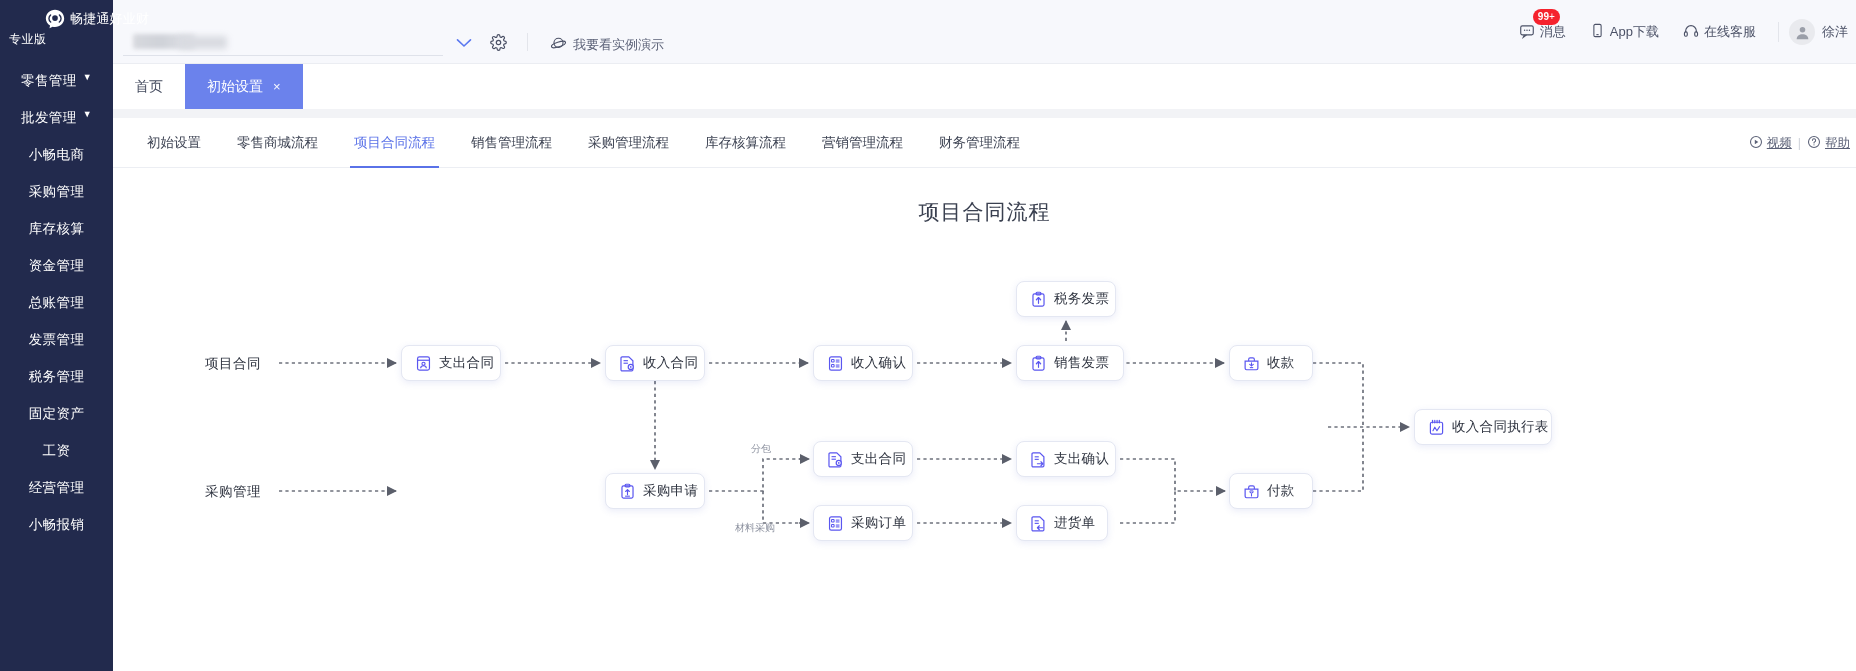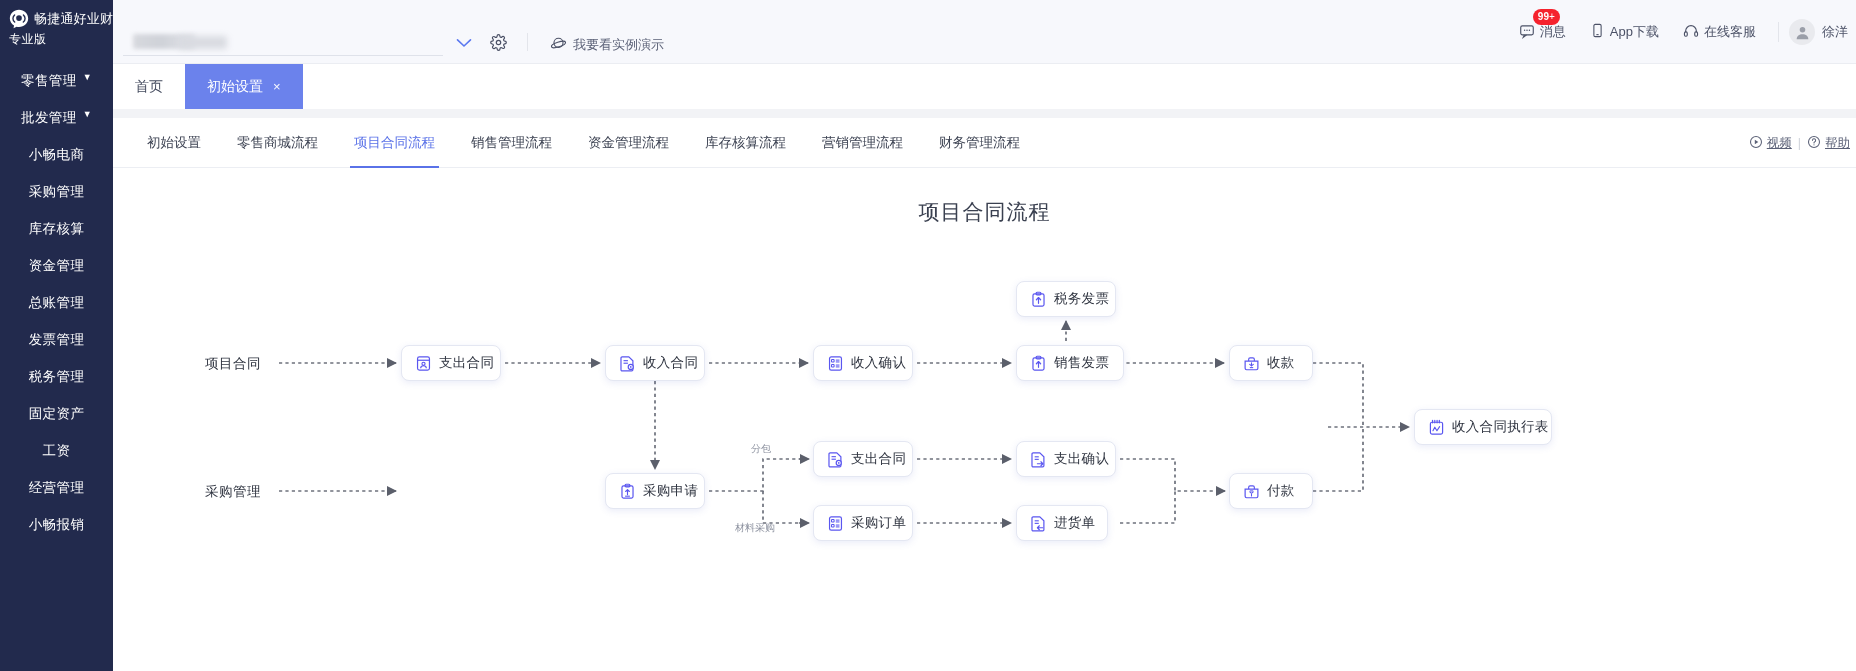--- a/index.html
+++ b/index.html
@@ -16,21 +16,21 @@
     position: absolute; left: 0; top: 0;
     width: 113px; height: 671px;
     background: #222a4d;
     z-index: 5;
   }
   .brand {
     position: relative;
     height: 58px;
     padding-top: 8px;
   }
-  .brand-row { display: flex; align-items: center; padding-left: 8px; }
+  .brand-row { display: flex; align-items: center; padding-left: 8px; margin-left: 36px; }
   .brand-logo {
     width: 22px; height: 22px; flex: 0 0 22px;
     position: relative;
   }
   .brand-logo svg { display: block; }
   .brand-text {
     color: #ffffff; font-size: 13px; margin-left: 4px;
     white-space: nowrap; letter-spacing: .2px;
   }
   .brand-sub {
@@ -339,21 +339,21 @@
       </div>
     </div>
   <div class="tab-underline"></div>
 
   <div class="modnav">
     <div class="modnav-inner" id="modnav-inner">
         <div class="modtab">初始设置</div>
         <div class="modtab">零售商城流程</div>
         <div class="modtab active">项目合同流程</div>
         <div class="modtab">销售管理流程</div>
-        <div class="modtab">资金管理流程</div>
+        <div class="modtab">采购管理流程</div>
         <div class="modtab">库存核算流程</div>
         <div class="modtab">营销管理流程</div>
         <div class="modtab">财务管理流程</div>
       </div>
     <div class="modnav-right">
       <span class="mr-item">
         <span>
           <svg width="14" height="14" viewBox="0 0 24 24" fill="none" stroke="#5b6177" stroke-width="1.8">
             <circle cx="12" cy="12" r="9.4"></circle>
             <path d="M10 8.2 L16 12 L10 15.8 Z" fill="#5b6177" stroke="none"></path>

